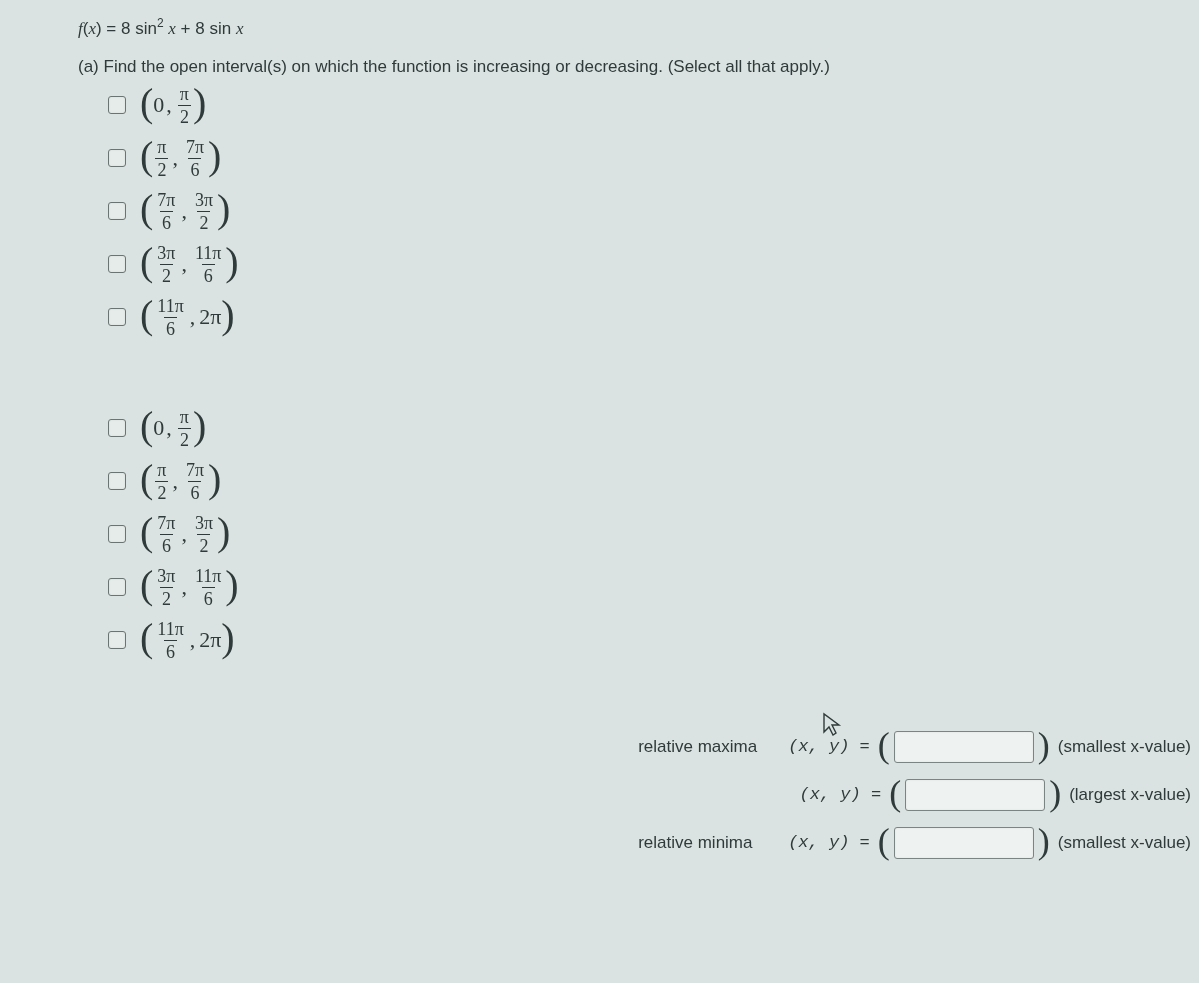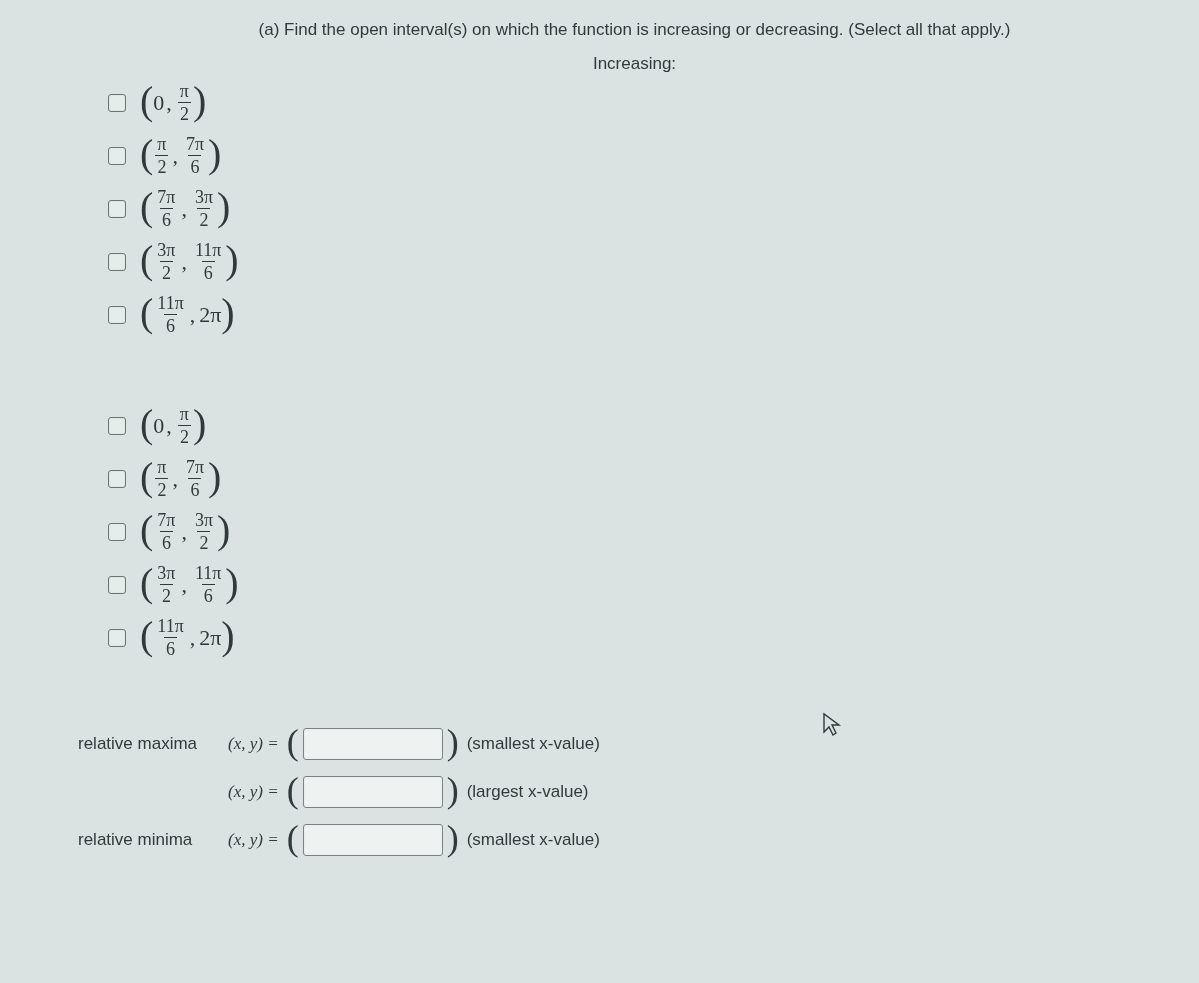--- a/index.html
+++ b/index.html
@@ -14,21 +14,21 @@
     overflow: hidden;
     position: relative;
   }
   .page {
     padding: 6px 8px 10px 8px;
     box-sizing: border-box;
   }
   .indent1 { margin-left: 70px; }
   .prompt-line { margin: 2px 0 8px 0; }
   .func-line { margin: 10px 0 18px 0; }
-  .section-label { margin: 14px 0 8px 0; text-align: center; }
+  .section-label { margin: 14px 0 8px 0; }
   .option-list { margin-left: 30px; }
   .option-row {
     display: flex;
     align-items: center;
     margin: 6px 0 12px 0;
   }
   .cb {
     width: 16px;
     height: 16px;
     border: 1px solid #6a7472;
@@ -65,27 +65,28 @@
   }
   .frac .num { padding: 0 2px 2px 2px; }
   .frac .den { border-top: 1.5px solid #2f3b3a; padding: 2px 2px 0 2px; }
   .comma { font-style: normal; margin: 0 4px 0 2px; }
   .upright { font-style: normal; }
   .part-b { margin-top: 70px; }
   .extrema-row {
     display: flex;
     align-items: center;
     margin: 14px 0 16px 0;
+    justify-content: flex-end;
   }
   .row-label {
     width: 150px;
     flex: 0 0 auto;
   }
   .xy {
-    font-family: Liberation Serif, serif;
+    font-family: Liberation Mono, monospace;
     font-style: italic;
     margin-right: 8px;
   }
   .big-paren {
     font-family: "Times New Roman", serif;
     font-size: 36px;
     line-height: 0;
     position: relative;
     top: -2px;
   }
@@ -103,23 +104,25 @@
   .hint { margin-left: 8px; }
   .spaceblock { height: 52px; }
   sup { font-size: 12px; font-style: normal; }
 </style>
 </head>
 <body>
 
 <div class="page">
 
   <div class="indent1">
+    <div class="func-line">
+      <span style="font-family:Georgia,'Times New Roman',serif;font-style:italic;">f</span>(<span style="font-family:Georgia,'Times New Roman',serif;font-style:italic;">x</span>) = 8 sin<sup>2</sup> <span style="font-family:Georgia,'Times New Roman',serif;font-style:italic;">x</span> + 8 sin <span style="font-family:Georgia,'Times New Roman',serif;font-style:italic;">x</span>
+    </div>
 
     <div class="section-label">(a) Find the open interval(s) on which the function is increasing or decreasing. (Select all that apply.)</div>
-    <div class="section-label">Increasing:</div>
 
     <div class="option-list" id="inc-list">
         <div class="option-row">
           <div class="cb"></div>
           <span class="math">
             <span class="paren">(</span>
             <span class="upright">0</span>
             <span class="comma">,</span>
             <span class="frac">
               <span class="num upright">π</span>

